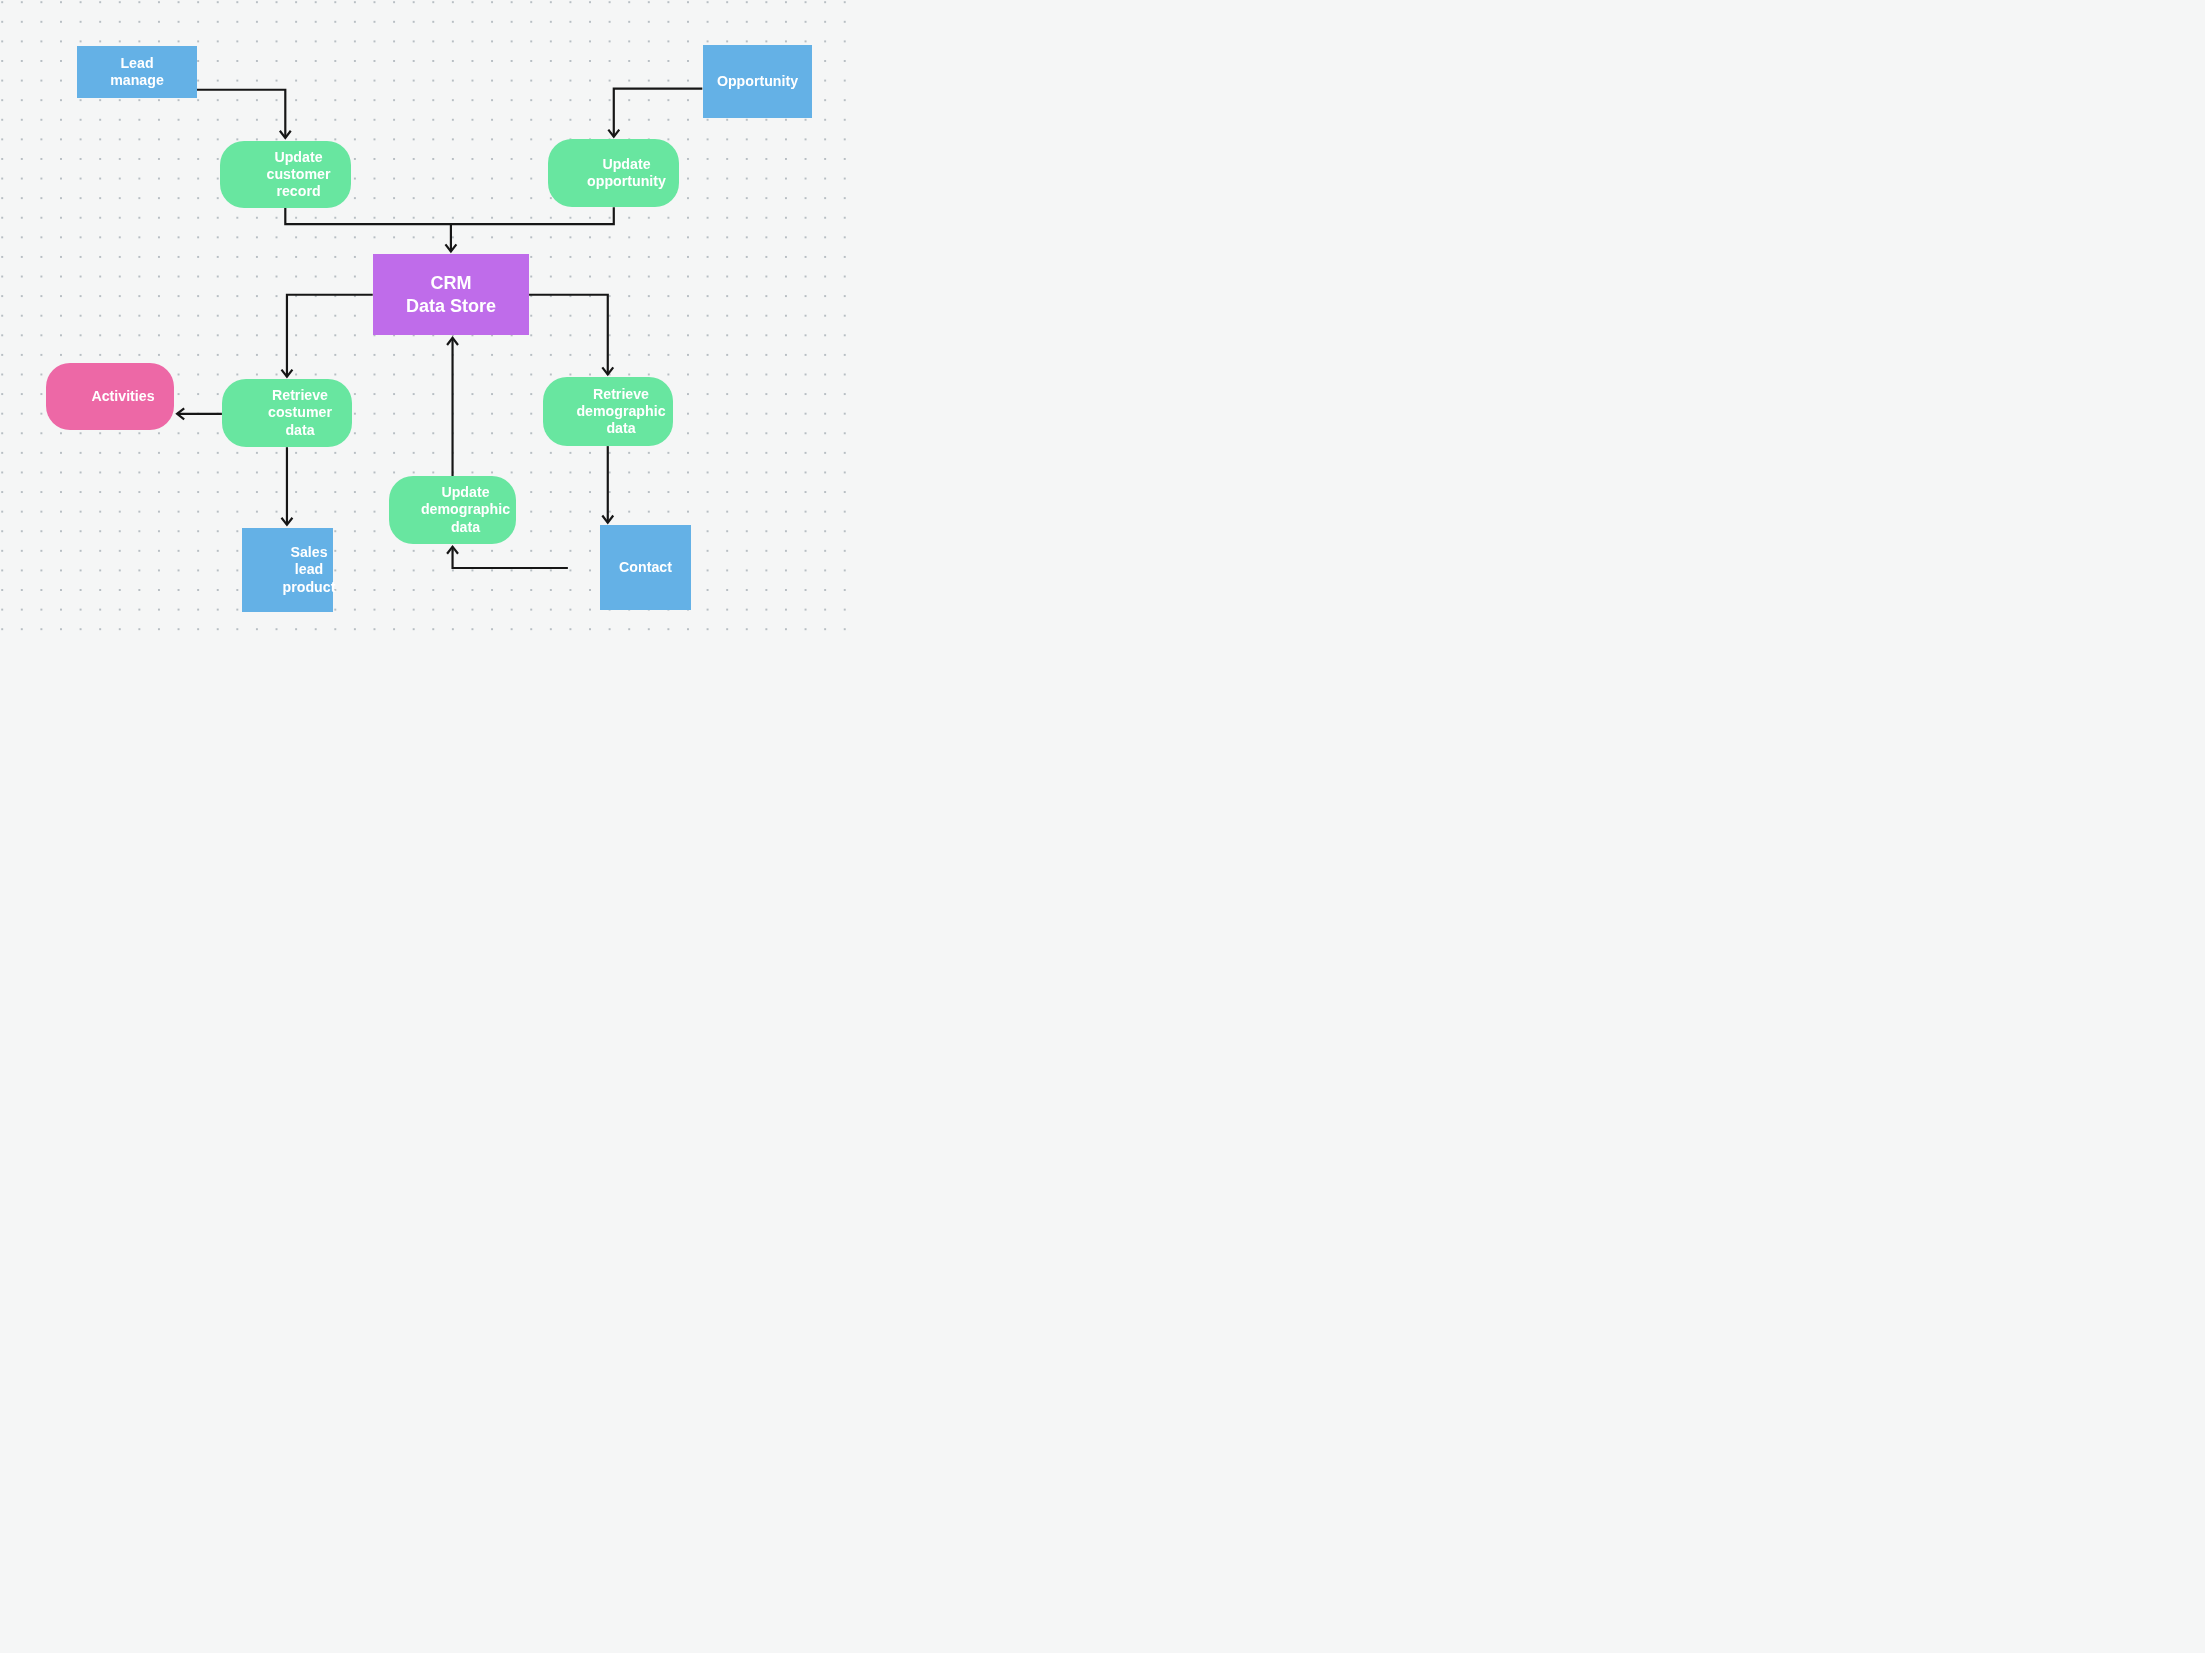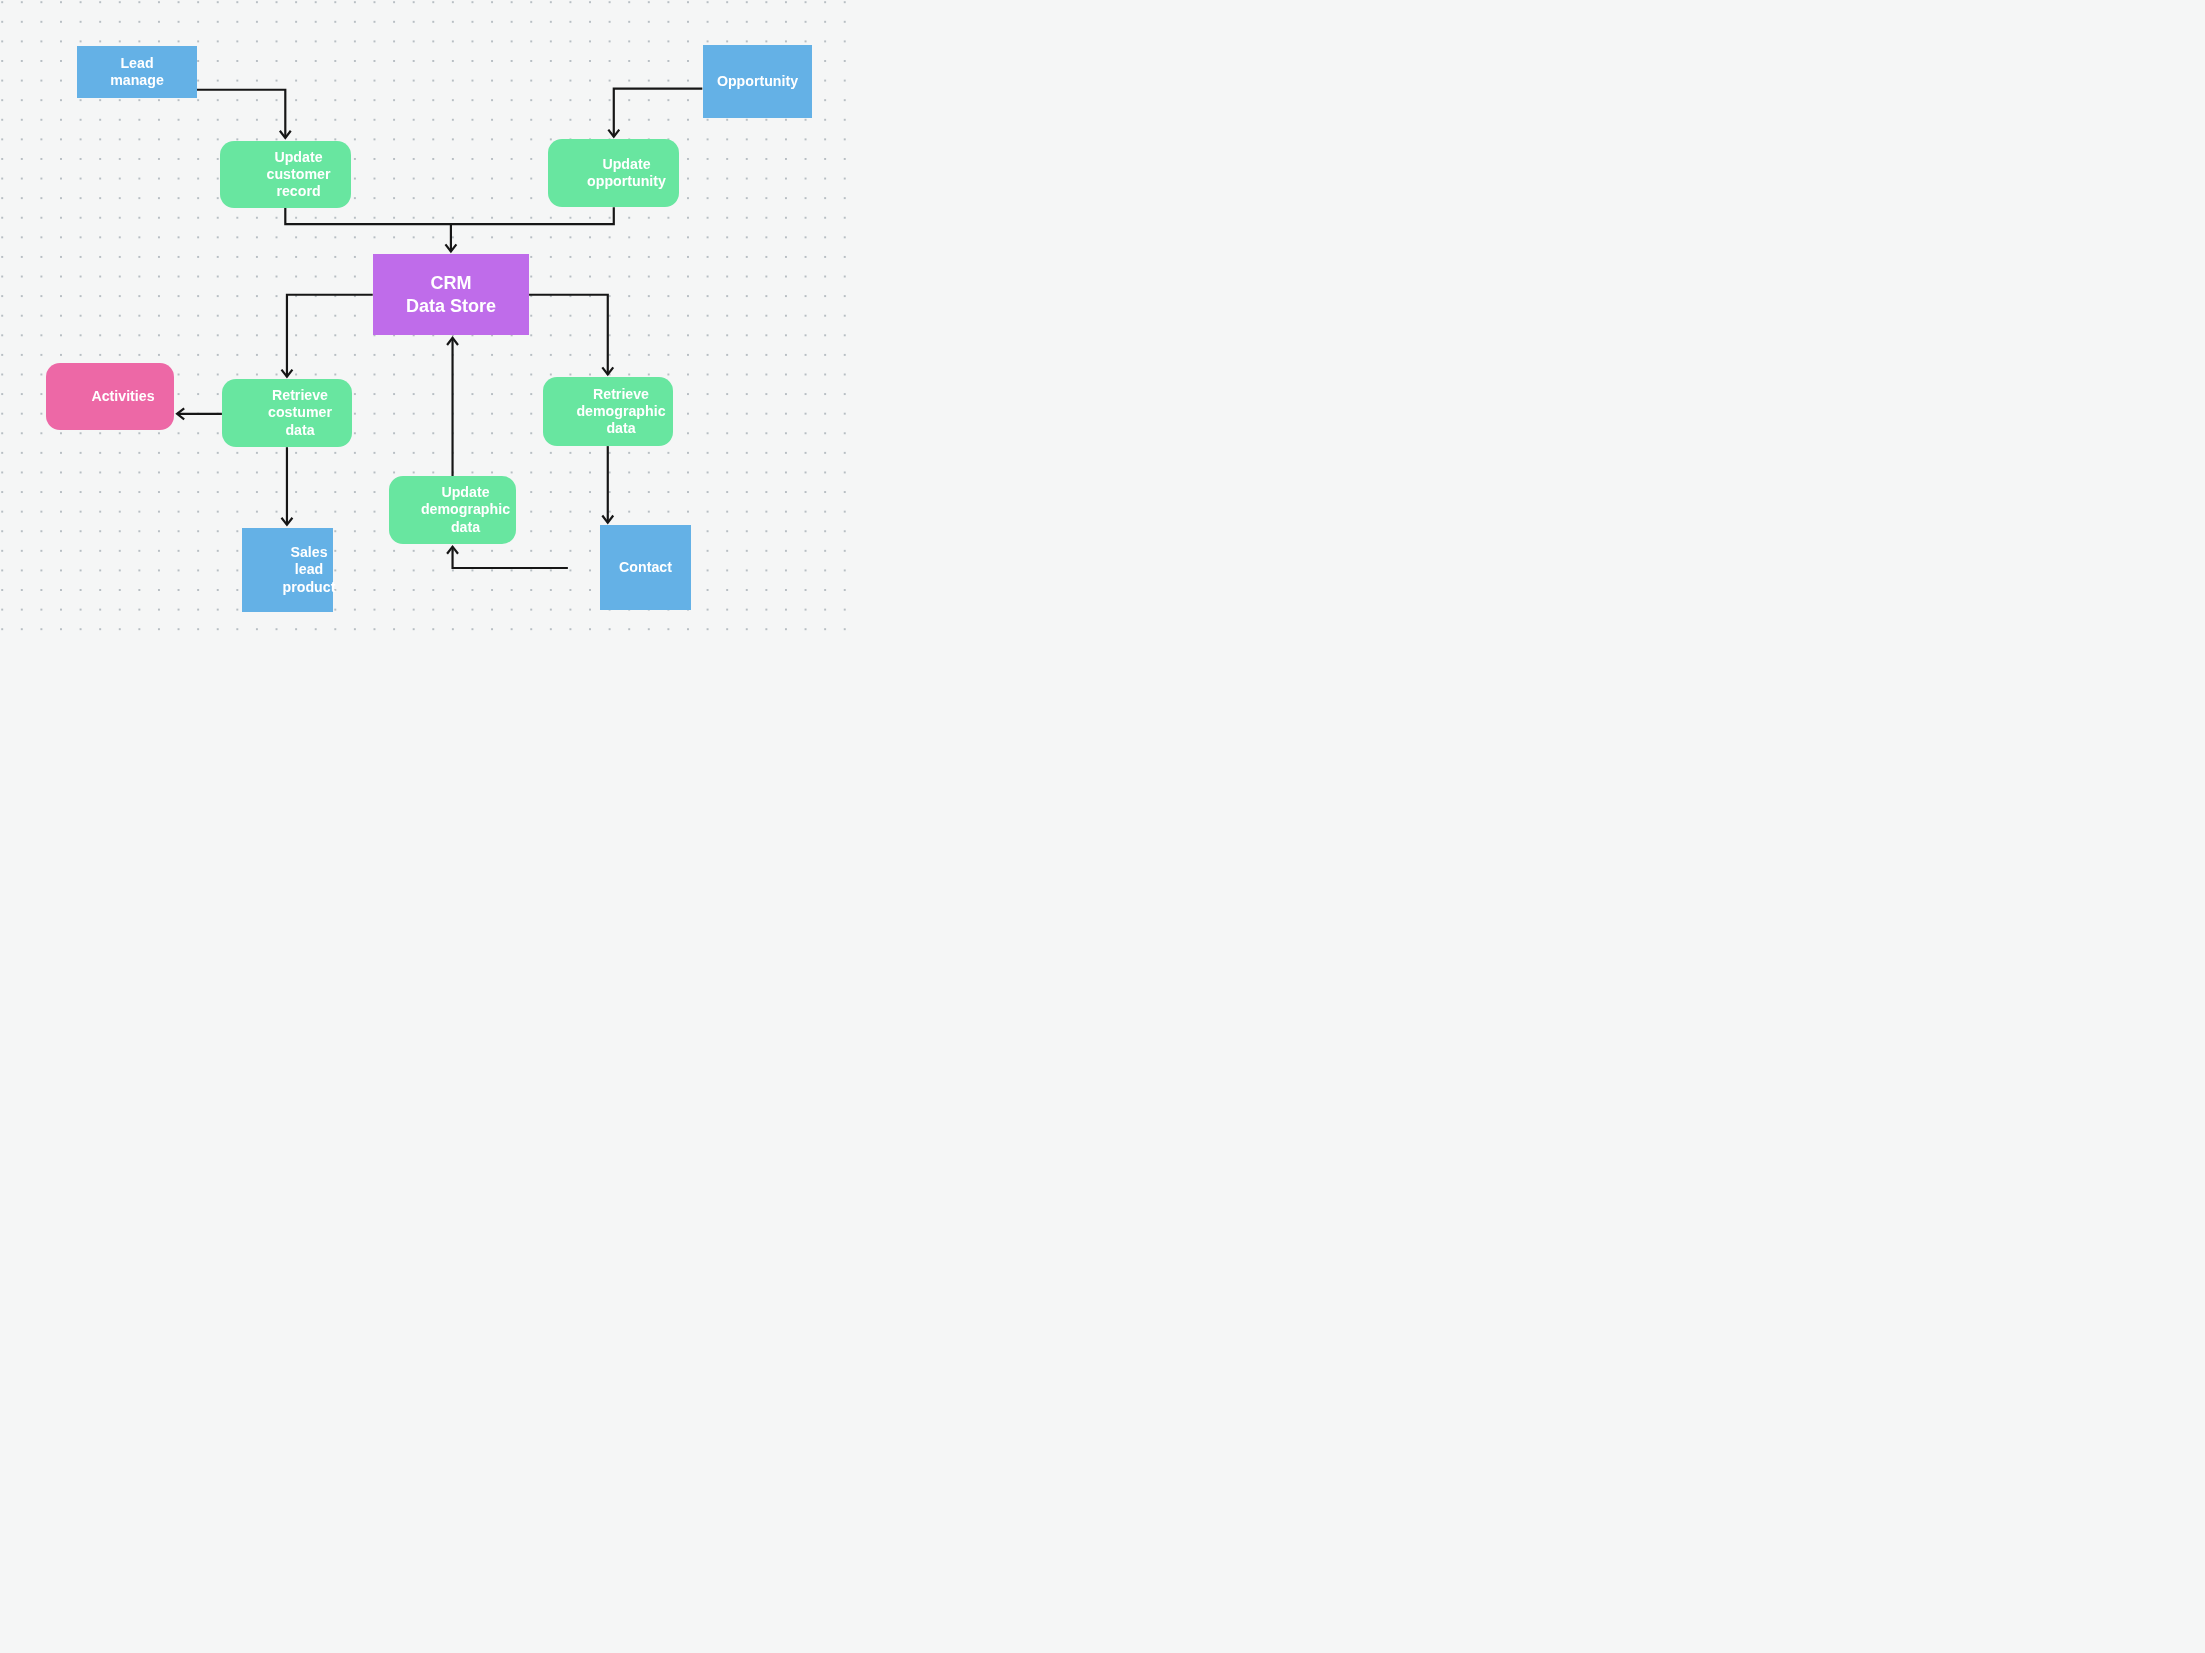--- a/index.html
+++ b/index.html
@@ -34,21 +34,21 @@
     align-items: center;
     justify-content: center;
     text-align: center;
     color: #ffffff;
     font-weight: 700;
     font-size: 14.2px;
     line-height: 1.22;
     white-space: pre-line;
     box-sizing: border-box;
   }
-  .node.rounded { border-radius: 14px; padding-left: 26px; }
+  .node.rounded { border-radius: 24px; padding-left: 26px; }
   .node.big { font-size: 18px; line-height: 1.25; }
 </style>
 </head>
 <body>
 
 <div id="canvas">
   <svg id="edges" xmlns="http://www.w3.org/2000/svg" viewBox="0 0 1568 1176" width="857" height="643">
     <defs>
       <marker id="arrowhead" markerUnits="userSpaceOnUse" markerWidth="28" markerHeight="24" refX="26" refY="11" orient="auto" style="overflow:visible">
         <path d="M13,1 L26,11 L13,21" fill="none" stroke="#161616" stroke-width="4"></path>

